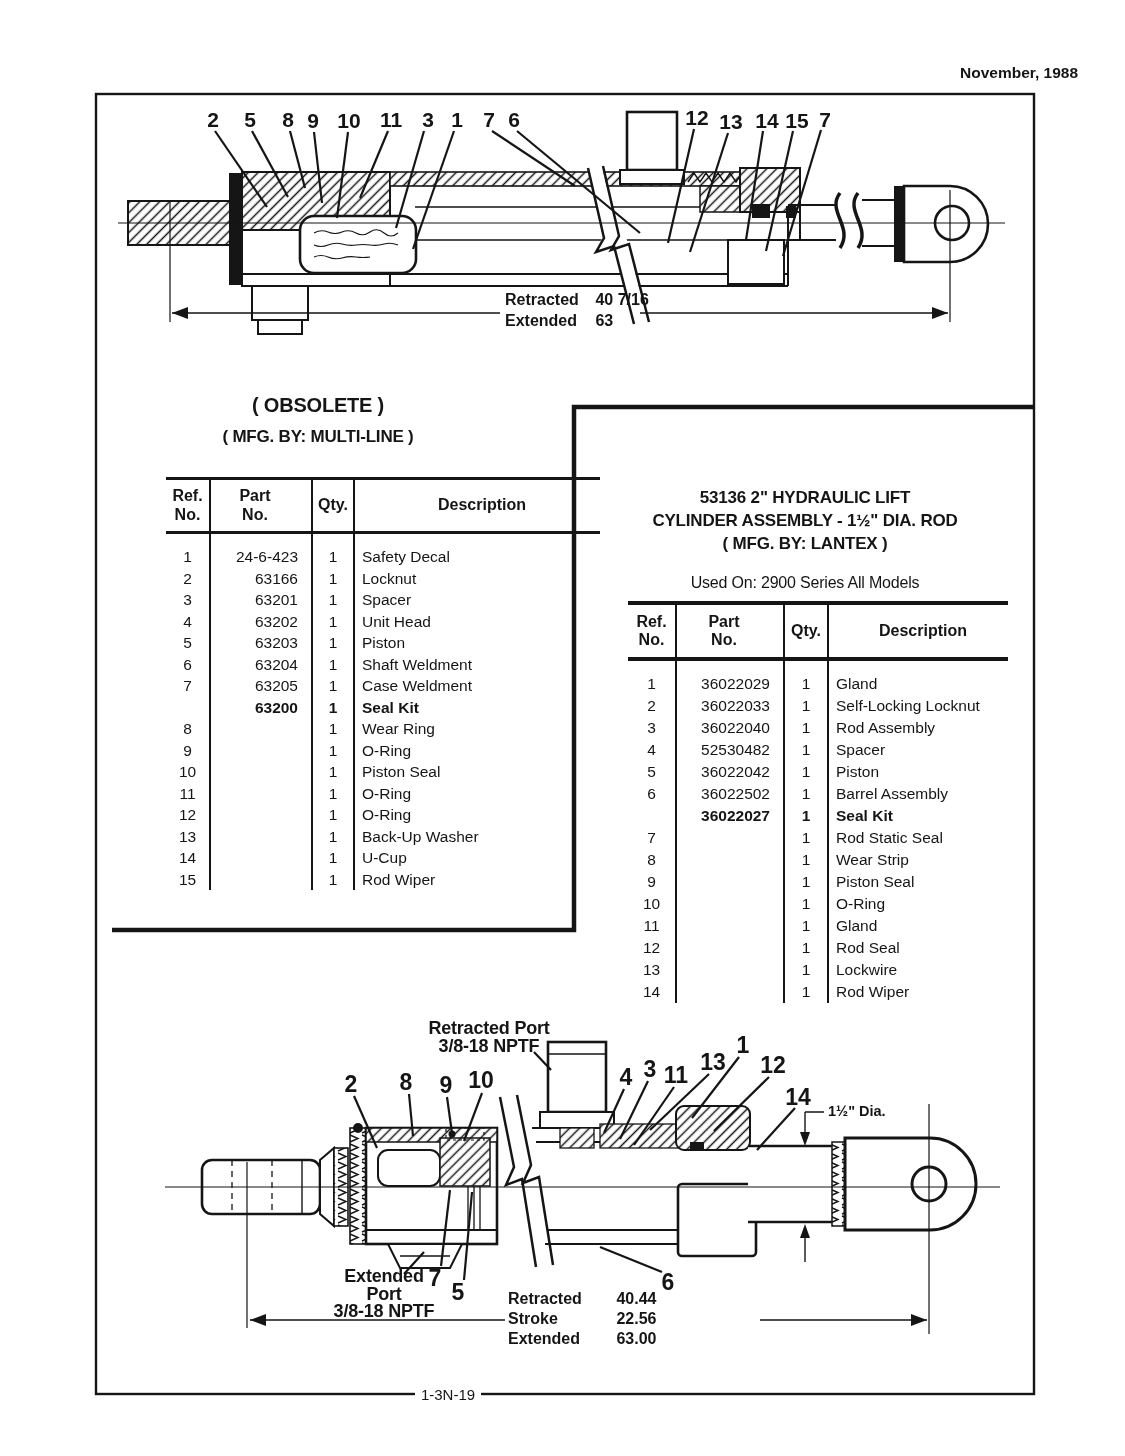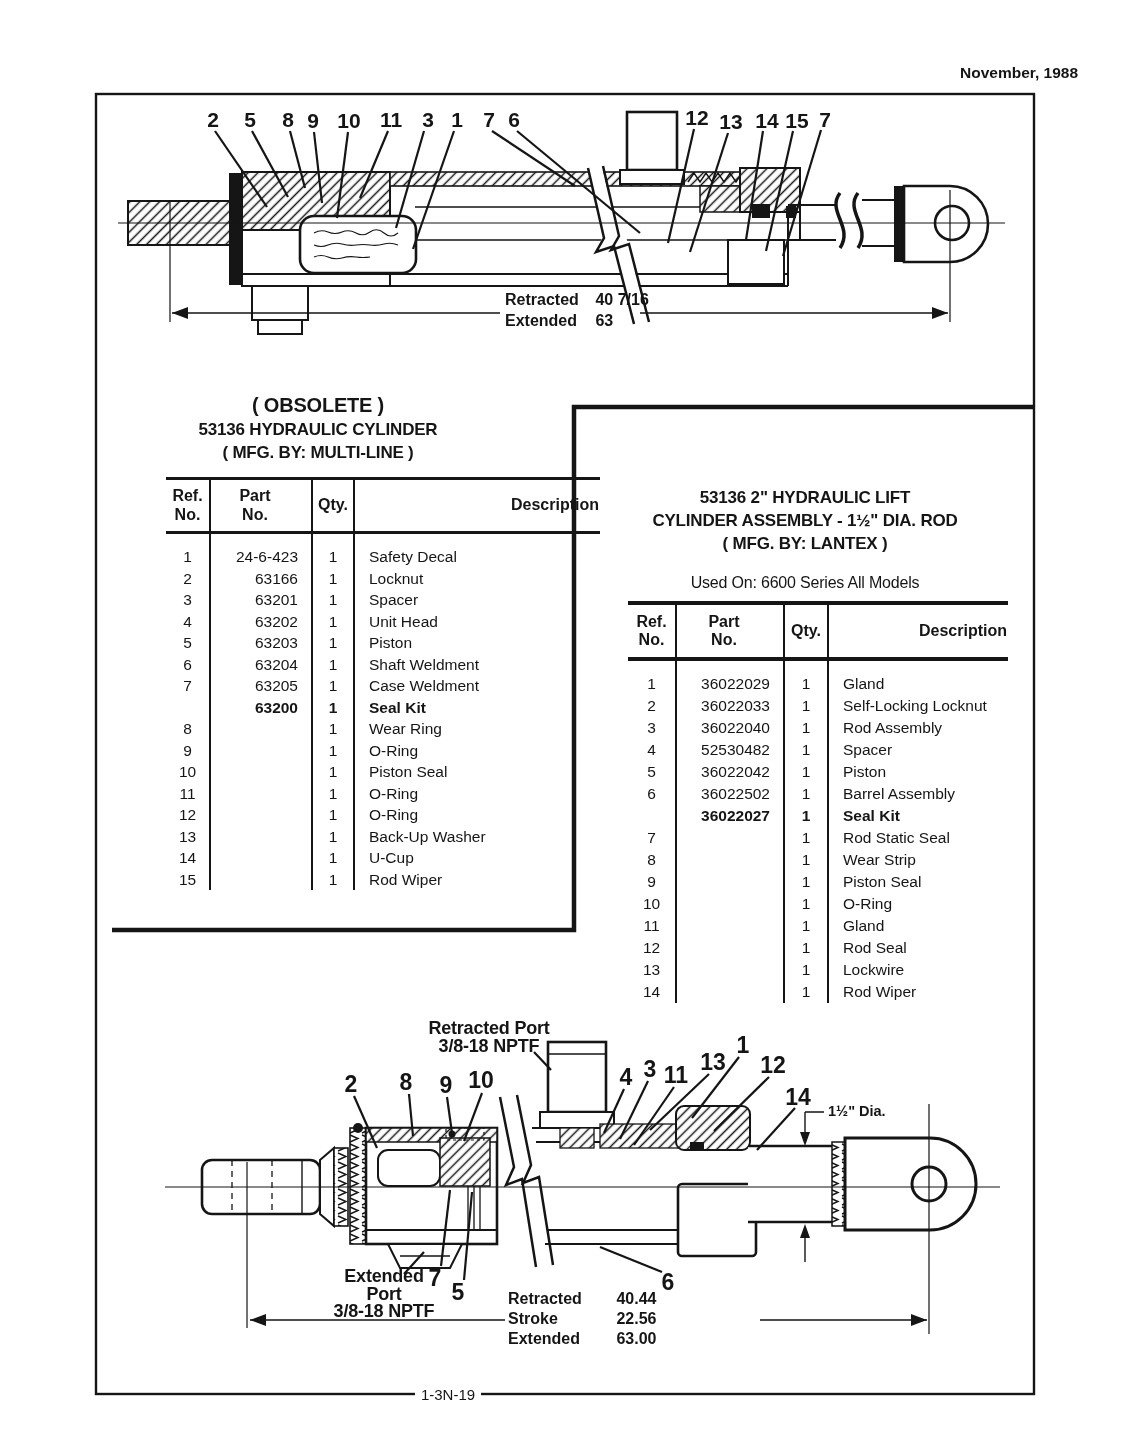--- a/index.html
+++ b/index.html
@@ -3,39 +3,39 @@
 <meta charset="utf-8">
 <style>
   html,body{margin:0;padding:0;background:#fff;}
   .page{position:relative;width:1125px;height:1456px;background:#fff;overflow:hidden;
         font-family:"Liberation Sans",sans-serif;color:#151515;}
   .page > *{position:absolute;}
   svg text.callout{font-family:"Liberation Sans",sans-serif;font-weight:700;fill:#151515;text-anchor:middle;}
   .hdr-left{left:100px;top:62px;font-size:16.5px;font-weight:700;letter-spacing:.2px;}
   .hdr-right{left:960px;top:64px;font-size:15.5px;font-weight:700;}
   .tbl-title{text-align:center;letter-spacing:-.2px;}
-  .tbl-title .t1{font-size:20px;font-weight:700;margin-bottom:1px;}
+  .tbl-title .t1{font-size:20px;font-weight:700;margin-bottom:8px;}
   .tbl-title .t2{font-size:17px;font-weight:700;line-height:23px;}
   .used-on{font-size:16px;font-weight:400;margin-top:19px;}
   .tbl table{border-collapse:collapse;table-layout:fixed;}
   #left-table table{width:434px;border-top:3px solid #151515;}
   #right-table table{width:380px;border-top:4px solid #151515;}
   #left-table th{border-bottom:3px solid #151515;height:49px;}
   #right-table th{border-bottom:4px solid #151515;height:50px;}
   .tbl th{font-size:16px;font-weight:700;vertical-align:middle;white-space:pre-line;line-height:1.15;text-align:center;}
   .tbl td{font-size:15.5px;font-weight:400;vertical-align:bottom;}
   #left-table td{line-height:19.5px;}
   #right-table td{line-height:20px;}
   .tbl td:nth-child(n+2),.tbl th:nth-child(n+2){border-left:2px solid #151515;}
   .tbl tbody tr:first-child td{padding-top:13px;}
   .c-ref{text-align:center;}
   .c-part{text-align:right;padding-right:13px;}
   .c-qty{text-align:center;}
-  .c-desc{text-align:left;padding-left:14px;}
-  th.c-desc{text-align:right;padding-left:10px;}
+  .c-desc{text-align:left;padding-left:7px;}
+  th.c-desc{text-align:center;padding-left:10px;}
   td.b{font-weight:700;}
   .dim-block{font-size:16px;font-weight:700;}
   .dim-row{height:21px;}
   #bottom-dims .dim-row{height:20px;}
   #top-dims .dim-l{display:inline-block;width:86px;}
   #bottom-dims .dim-l{display:inline-block;width:104px;}
   .port-label{font-size:18px;font-weight:700;text-align:center;line-height:17.5px;letter-spacing:-.2px;}
   .dia-label{font-size:14.5px;font-weight:700;}
   .footer-wrap{left:0;top:1386px;width:896px;text-align:center;}
   .footer-wrap span{background:#fff;padding:0 6px;font-size:15px;font-weight:400;}
@@ -228,21 +228,20 @@
       <span class="dim-v">40 7/16</span>
     </div>
     <div class="dim-row">
       <span class="dim-l">Extended</span>
       <span class="dim-v">63</span>
     </div>
   </div>
 
   <div class="tbl-title" style="left:168px;top:394px;width:300px">
     <div class="t1">( OBSOLETE )</div>
-    <div class="t2">53136 HYDRAULIC CYLINDER</div>
     <div class="t2">( MFG. BY: MULTI-LINE )</div>
   </div>
   <div id="left-table" class="tbl" style="left:166px;top:477px">
     <table>
       <colgroup>
           <col style="width:44px">
           <col style="width:102px">
           <col style="width:42px">
           <col style="width:246px">
         </colgroup>
@@ -354,21 +353,21 @@
             <td class="c-desc">Rod Wiper</td>
           </tr>
         </tbody>
     </table>
   </div>
 
   <div class="tbl-title" style="left:610px;top:486px;width:390px">
     <div class="t2">53136  2" HYDRAULIC LIFT</div>
     <div class="t2">CYLINDER ASSEMBLY - 1½" DIA. ROD</div>
     <div class="t2">( MFG. BY: LANTEX )</div>
-    <div class="used-on">Used On:  6600 Series All Models</div>
+    <div class="used-on">Used On:  2900 Series All Models</div>
   </div>
   <div id="right-table" class="tbl" style="left:628px;top:601px">
     <table>
       <colgroup>
           <col style="width:48px">
           <col style="width:108px">
           <col style="width:44px">
           <col style="width:180px">
         </colgroup>
       <thead>

